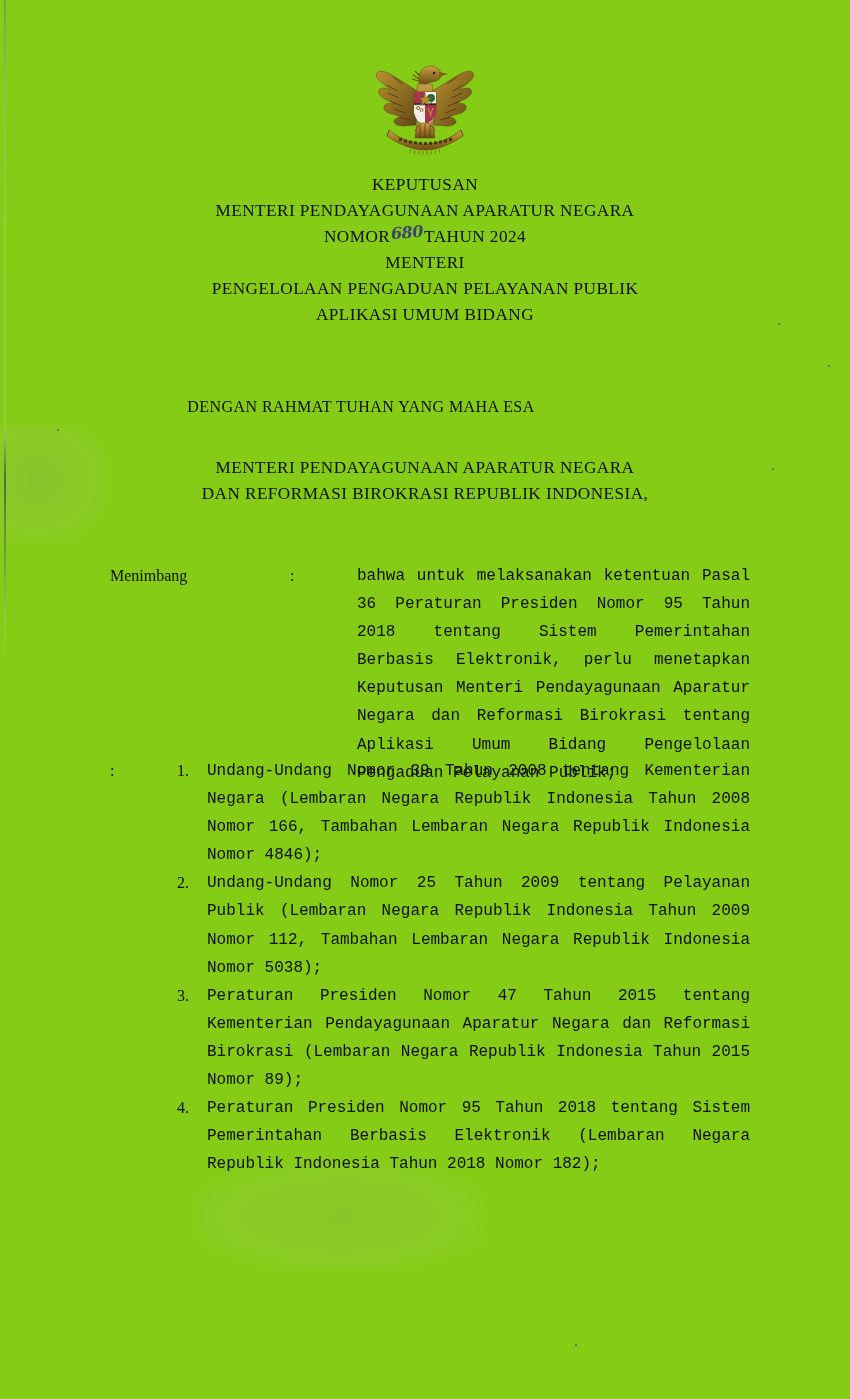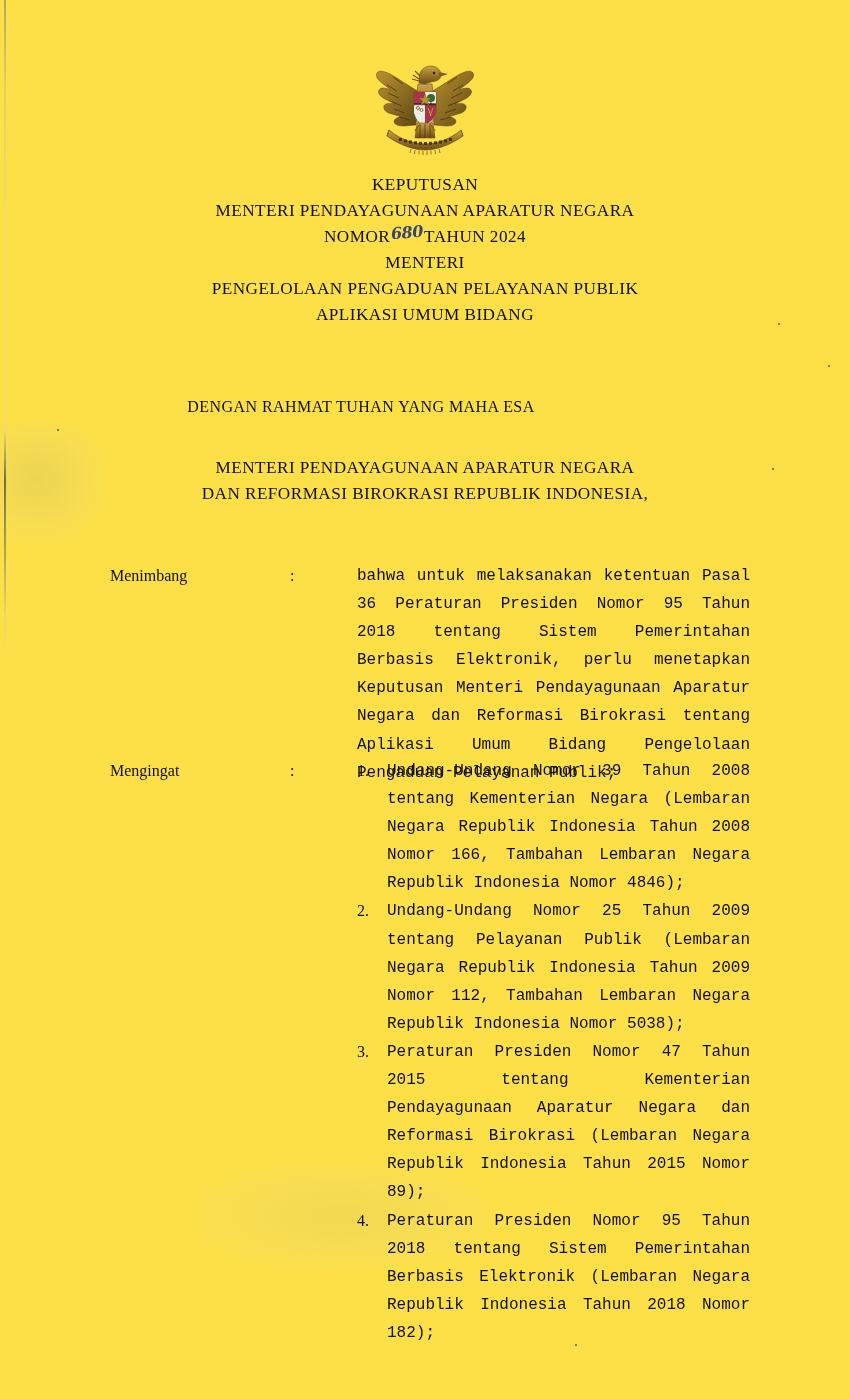--- a/index.html
+++ b/index.html
@@ -4,21 +4,21 @@
 <style>
   html, body {
     margin: 0;
     padding: 0;
     background: #ffffff;
   }
   .page {
     position: relative;
     width: 850px;
     height: 1399px;
-    background: #fde047;
+    background: #84cc16;
     overflow: hidden;
     font-family: "Liberation Serif", "DejaVu Serif", serif;
     color: #100f0f;
   }
 
   
   .scan-edge-left {
     position: absolute;
     left: 4px; top: 0;
     width: 2px; height: 660px;
@@ -272,21 +272,20 @@
 
   <div class="clause" style="top:562px;">
     <div class="clause-label">Menimbang</div>
     <div class="clause-colon">:</div>
     <div class="clause-body">
       <p>bahwa untuk melaksanakan ketentuan Pasal 36 Peraturan Presiden Nomor 95 Tahun 2018 tentang Sistem Pemerintahan Berbasis Elektronik, perlu menetapkan Keputusan Menteri Pendayagunaan Aparatur Negara dan Reformasi Birokrasi tentang Aplikasi Umum Bidang Pengelolaan Pengaduan Pelayanan Publik;</p>
     </div>
   </div>
 
   <div class="clause" style="top:757px;">
-    <div class="clause-label">Mengingat</div>
     <div class="clause-colon">:</div>
     <div class="clause-body">
       <ol class="numlist">
         <li>
           <span class="num">1.</span>
           <span class="txt">Undang-Undang Nomor 39 Tahun 2008 tentang Kementerian Negara (Lembaran Negara Republik Indonesia Tahun 2008 Nomor 166, Tambahan Lembaran Negara Republik Indonesia Nomor 4846);</span>
         </li>
         <li>
           <span class="num">2.</span>
           <span class="txt">Undang-Undang Nomor 25 Tahun 2009 tentang Pelayanan Publik (Lembaran Negara Republik Indonesia Tahun 2009 Nomor 112, Tambahan Lembaran Negara Republik Indonesia Nomor 5038);</span>

